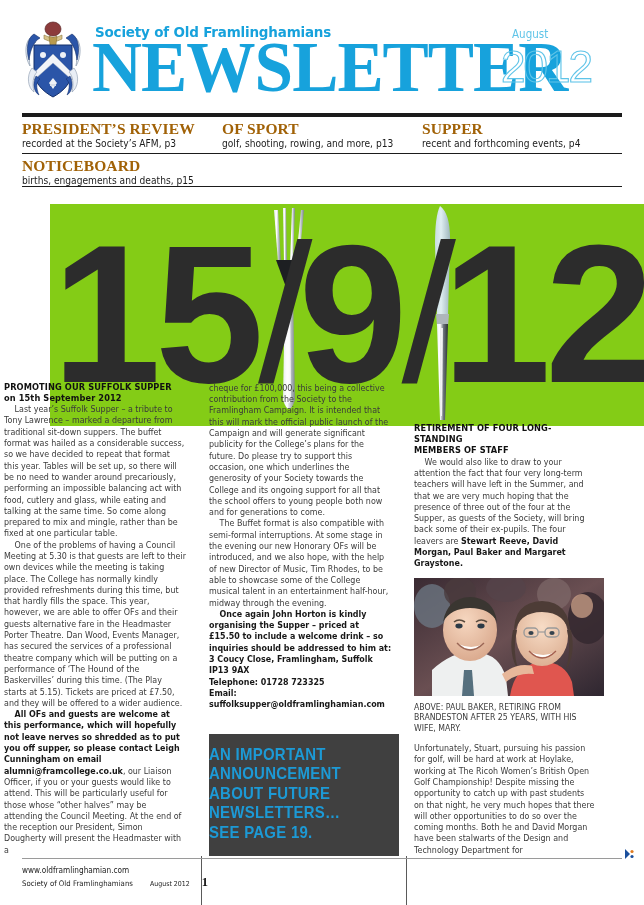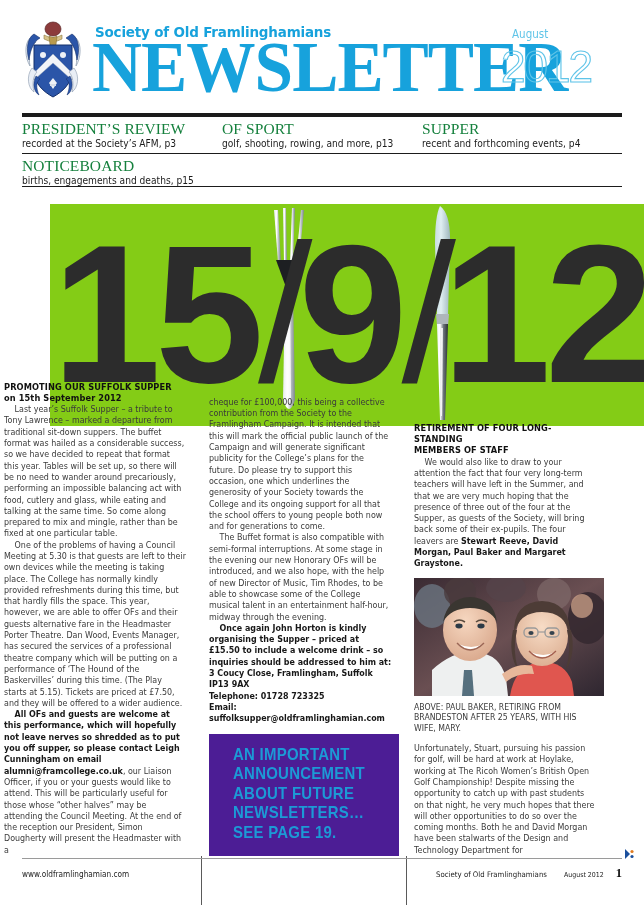--- a/index.html
+++ b/index.html
@@ -70,25 +70,25 @@
   .rule-thin {
     position: absolute; left: 22px; width: 600px; height: 1px; background: #1b1b1b;
   }
   .contents {
     position: absolute; left: 22px; width: 600px;
   }
   .contents-row { display: flex; width: 600px; }
   .contents-cell { width: 200px; padding-right: 8px; }
   .c-title {
     font-family: "Liberation Serif", serif;
-    font-weight: 400;
+    font-weight: 700;
     font-size: 15.5px;
     line-height: 17px;
     letter-spacing: 0.1px;
-    color: #15803d;
+    color: #a16207;
     white-space: nowrap;
   }
   .c-sub {
     font-family: "DejaVu Sans", sans-serif;
     font-size: 9.8px;
     line-height: 13px;
     color: #1b1b1b;
     white-space: nowrap;
     transform: scaleX(0.93);
     transform-origin: left center;
@@ -143,23 +143,23 @@
     color: #3a3a3a;
     text-indent: 11px;
     margin: 0;
     transform: scaleX(0.96); transform-origin: left top;
   }
   p.body.noind { text-indent: 0; }
   p.body .em { color: #181818; font-weight: 700; }
 
   
   .announce {
-    margin-top: 9px;
-    background: #4c1d95;
-    padding: 11px 12px 14px 24px;
+    margin-top: 23px;
+    background: #404040;
+    padding: 11px 12px 14px 0;
     width: 190px;
   }
   .announce-txt {
     font-family: "Liberation Sans", sans-serif;
     font-weight: 700;
     font-size: 17px;
     line-height: 19.5px;
     letter-spacing: 0.3px;
     color: #1C9AD6;
     transform: scaleX(0.88);
@@ -179,21 +179,21 @@
     color: #3a3a3a;
     transform: scaleX(0.95); transform-origin: left top;
   }
 
   
   .footer-rule {
     position: absolute; left: 22px; top: 858px; width: 600px; height: 1px; background: #9a9a9a;
   }
   .footer {
     position: absolute; left: 22px; top: 866px; width: 600px;
-    display: flex; justify-content: space-between; align-items: baseline;
+    display: flex; justify-content: space-between; align-items: baseline; flex-direction: column;
   }
   .foot-left {
     font-family: "DejaVu Sans", sans-serif;
     font-size: 8px; color: #222;
     transform: scaleX(0.92); transform-origin: left center;
   }
   .foot-right {
     font-family: "DejaVu Sans", sans-serif;
     font-size: 7.6px; color: #222;
     display: flex; align-items: baseline; gap: 7px;

